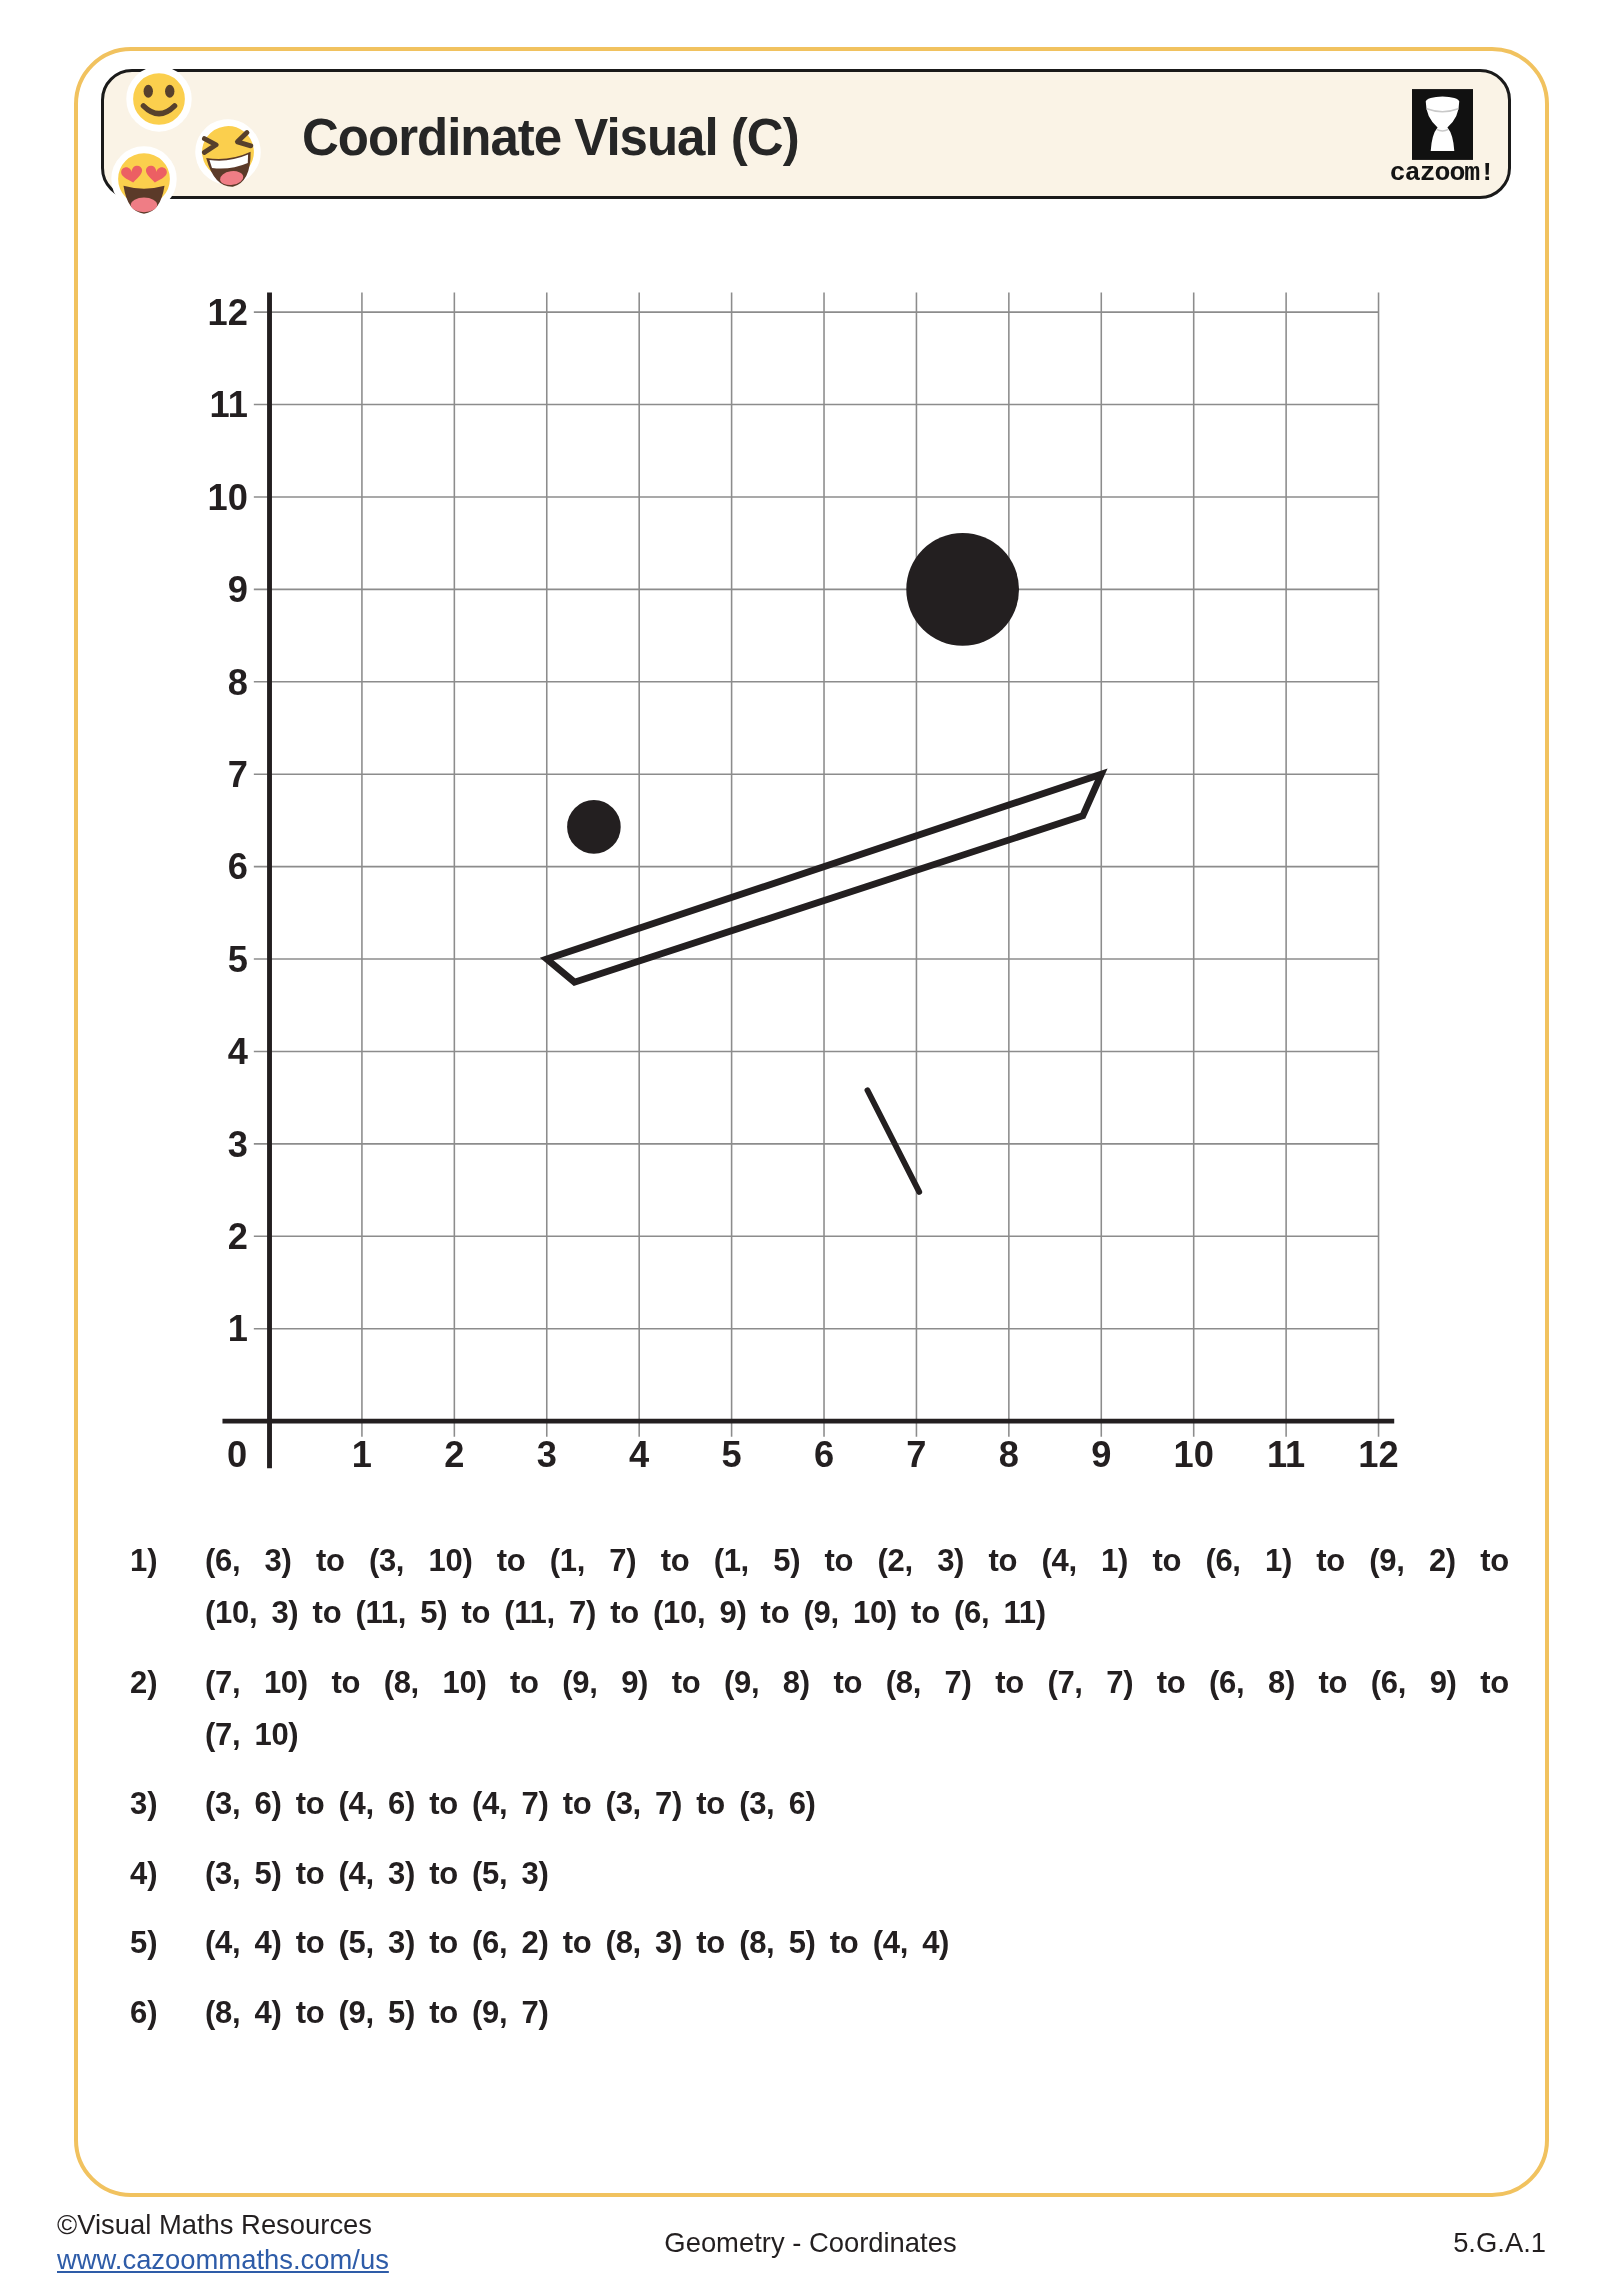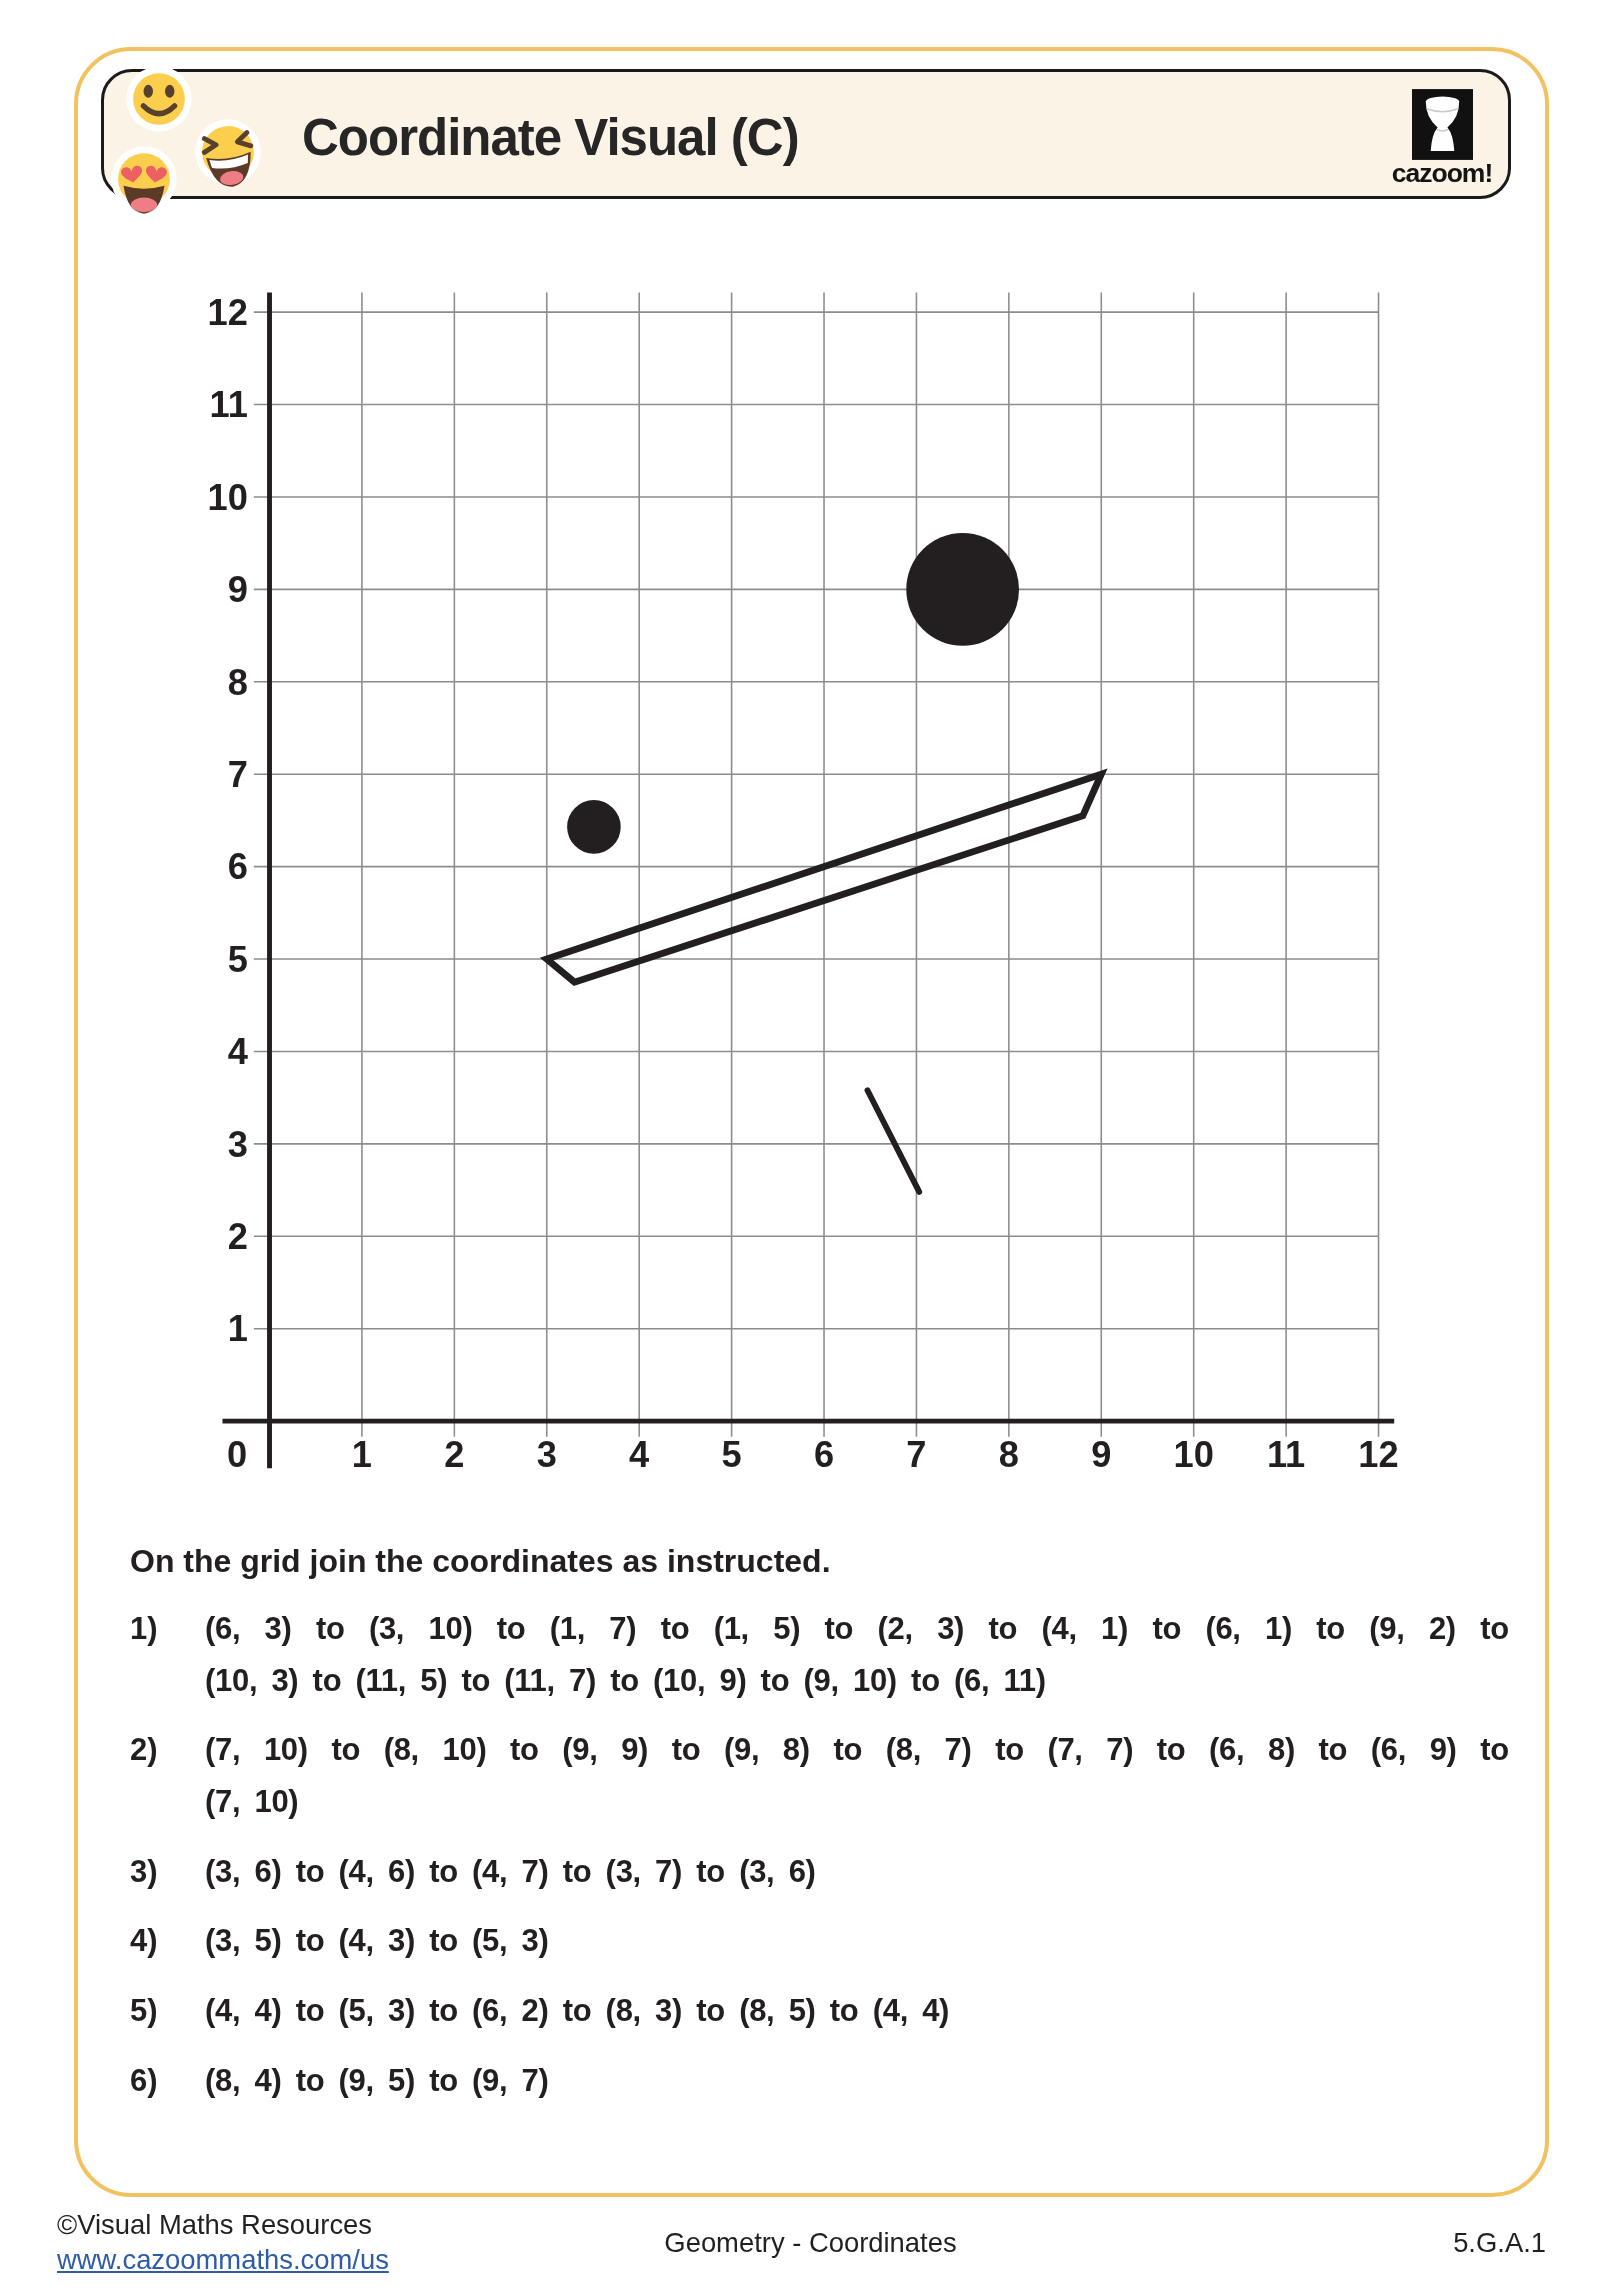--- a/index.html
+++ b/index.html
@@ -18,21 +18,21 @@
   .page-title{position:absolute;left:302px;top:69px;height:137px;display:flex;align-items:center;
     font-size:51px;font-weight:bold;letter-spacing:-1px;color:#262626}
 
   .emoji{position:absolute;width:82px;height:82px}
   .emoji-smile{left:118px;top:58px}
   .emoji-laugh{left:187px;top:111px}
   .emoji-heart{left:103px;top:138px}
 
   .logo{position:absolute;left:1383px;top:89px;width:118px;text-align:center}
   .logo-square{display:block;margin:0 auto}
-  .logo-text{font-family:Liberation Sans, sans-serif;font-weight:bold;font-size:26.5px;
+  .logo-text{font-family:Liberation Mono, monospace;font-weight:bold;font-size:26.5px;
     letter-spacing:-1px;color:#141414;margin-top:-2px}
 
   #grid-svg{position:absolute;left:0;top:0}
   #grid-svg text{font-family:"Liberation Sans",sans-serif;font-weight:bold;font-size:37px;fill:var(--ink)}
 
   .body-text{position:absolute;left:130px;top:1535px;width:1379px}
   .instruction{font-size:32px;font-weight:bold;margin-bottom:15.7px;line-height:52px}
   .q-item{display:flex;margin-bottom:17.6px}
   .q-num{width:75px;font-size:31px;font-weight:bold;line-height:52px;flex:0 0 75px}
   .q-text{width:1304px;font-size:31px;font-weight:bold}
@@ -141,21 +141,20 @@
     <text x="253" y="520" text-anchor="end">10</text>
     <text x="253" y="425.70000000000005" text-anchor="end">11</text>
     <text x="253" y="331.4000000000001" text-anchor="end">12</text>
     <circle cx="982.25" cy="601.3000000000001" r="57.522999999999996" fill="#231f20"></circle>
     <circle cx="605.9929999999999" cy="843.6510000000001" r="27.346999999999998" fill="#231f20"></circle>
     <polygon points="557.9,978.5 1123.6999999999998,789.9 1104.8400000000001,832.335 586.19,1002.075" fill="none" stroke="#231f20" stroke-width="7" stroke-linejoin="miter"></polygon>
     <line x1="885.121" y1="1112.406" x2="937.929" y2="1216.136" stroke="#231f20" stroke-width="6" stroke-linecap="round"></line>
   </svg>
 
 <div class="body-text">
-  <div class="instruction">On the grid join the coordinates as instructed.</div>
   <div id="questions">
       <div class="q-item">
         <div class="q-num">1)</div>
         <div class="q-text">
           <div class="q-line just">
             <span>(6,</span>
             <span>3)</span>
             <span>to</span>
             <span>(3,</span>
             <span>10)</span>

